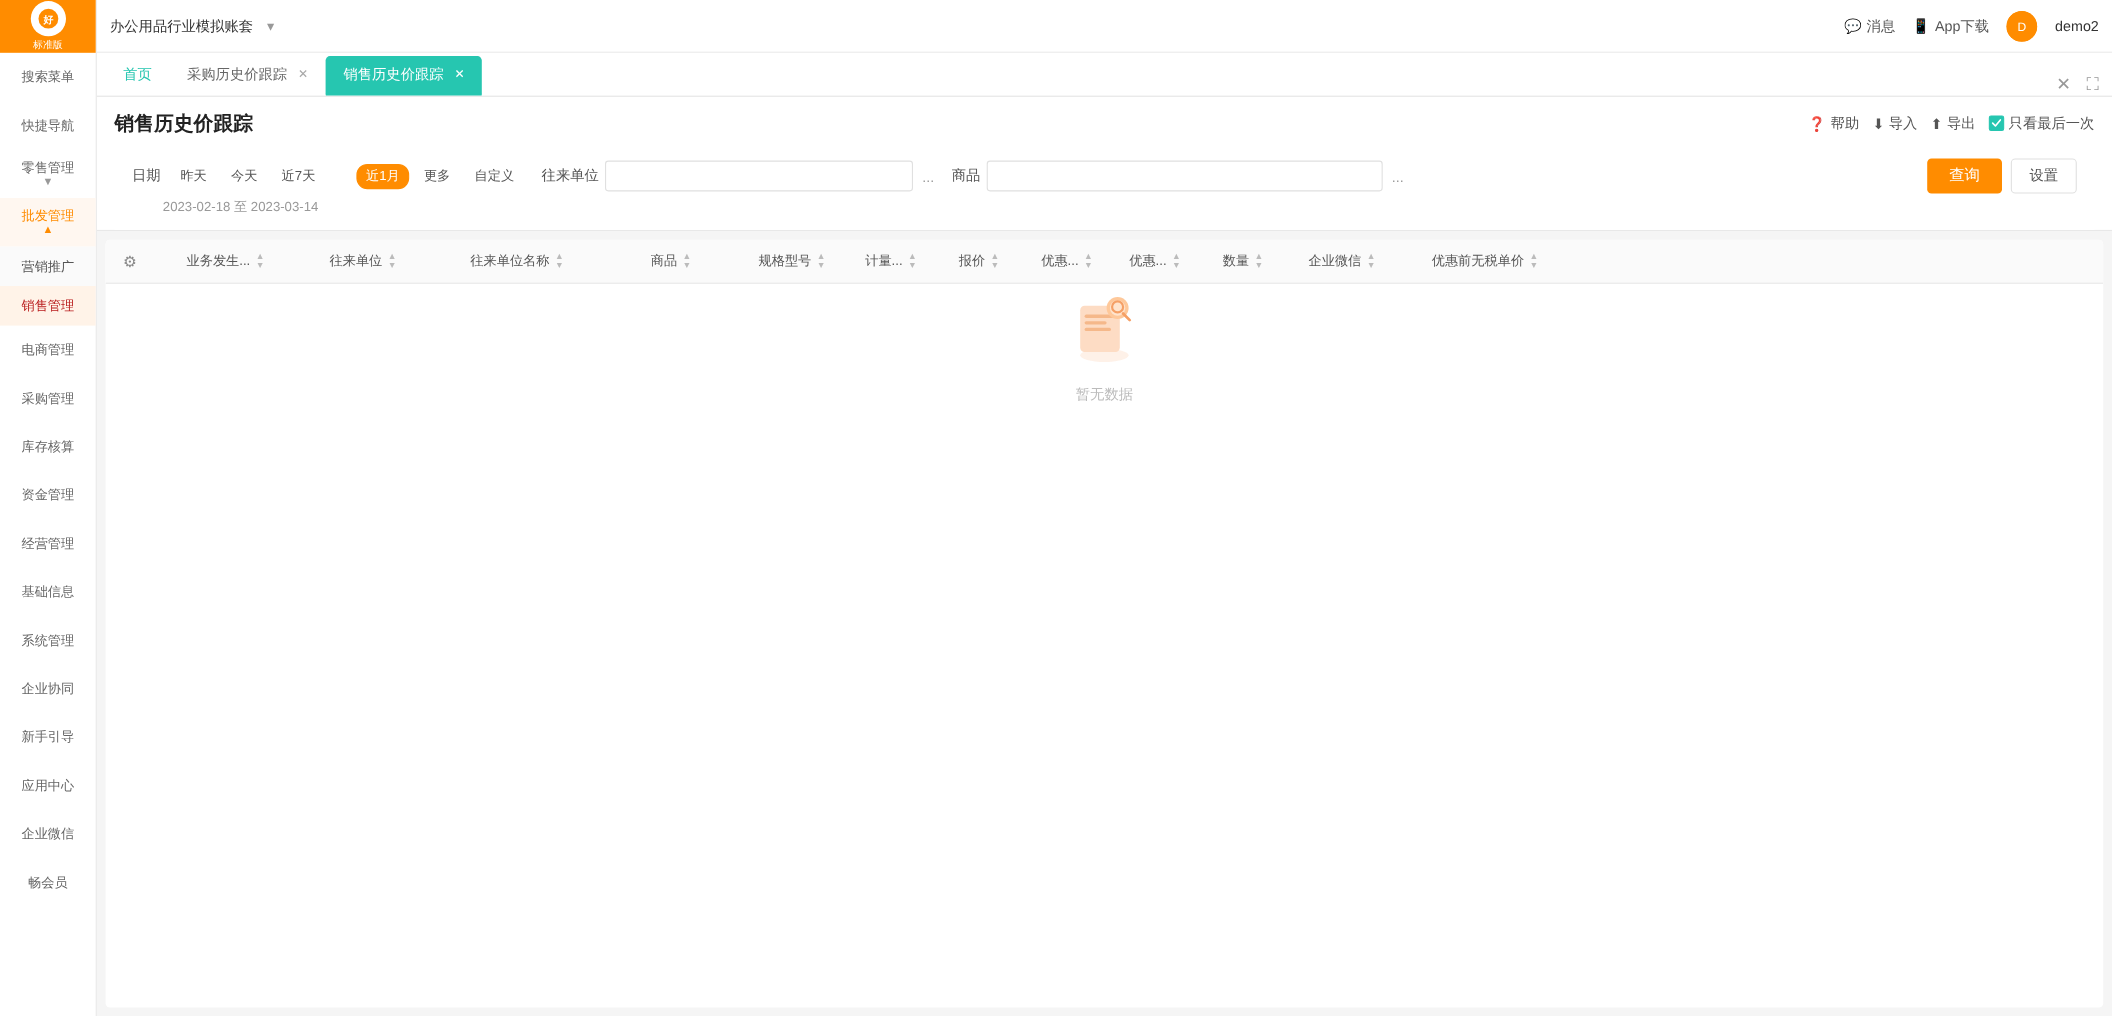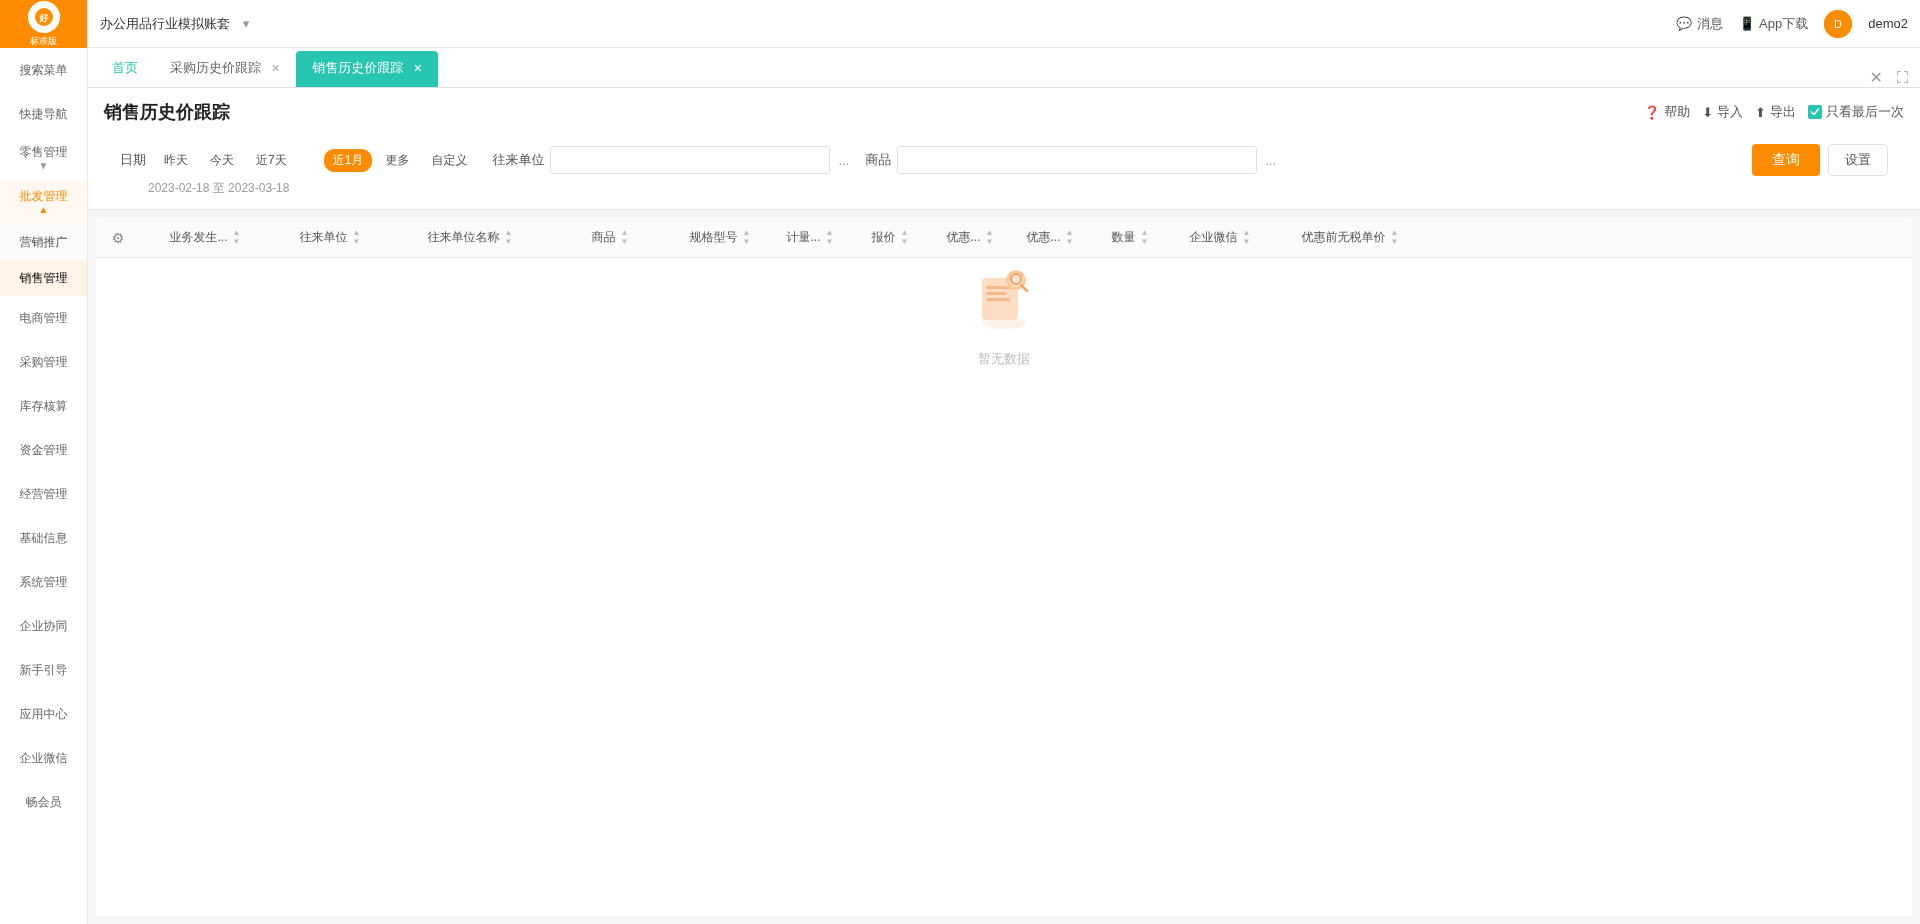--- a/index.html
+++ b/index.html
@@ -8,21 +8,21 @@
     
     .sidebar { width: 88px; background: #fff; display: flex; flex-direction: column; border-right: 1px solid #e8e8e8; flex-shrink: 0; }
     .sidebar-logo { height: 48px; background: #ff8c00; display: flex; align-items: center; justify-content: center; flex-direction: column; cursor: pointer; }
     .sidebar-logo-icon { width: 32px; height: 32px; background: #fff; border-radius: 50%; display: flex; align-items: center; justify-content: center; }
     .sidebar-logo-icon svg { width: 20px; height: 20px; }
     .sidebar-logo-text { font-size: 9px; color: #fff; margin-top: 2px; }
     .sidebar-item { height: 44px; display: flex; align-items: center; justify-content: center; cursor: pointer; font-size: 13px; color: #666; border-bottom: none; flex-direction: column; padding: 6px 4px; }
     .sidebar-item-label { font-size: 12px; text-align: center; line-height: 1.2; }
     .sidebar-item.has-sub { position: relative; }
     .sidebar-sub-item { height: 36px; display: flex; align-items: center; justify-content: center; cursor: pointer; font-size: 12px; color: #555; background: #fafafa; }
-    .sidebar-sub-item.active { color: #000000; background: #fff3e8; }
+    .sidebar-sub-item.active { color: #b91c1c; background: #fff3e8; }
 
     
     .main { flex: 1; display: flex; flex-direction: column; overflow: hidden; }
 
     
     .topbar { height: 48px; background: #fff; display: flex; align-items: center; padding: 0 12px; border-bottom: 1px solid #e8e8e8; justify-content: space-between; text-align: right; }
     .topbar-left { display: flex; align-items: center; gap: 8px; }
     .topbar-title { font-size: 13px; color: #333; }
     .topbar-dropdown { width: 16px; height: 16px; display: flex; align-items: center; justify-content: center; cursor: pointer; color: #999; }
     .topbar-right { display: flex; align-items: center; gap: 16px; }
@@ -250,21 +250,21 @@
             <span class="filter-label">商品</span>
             <input class="filter-input" style="width: 360px;" value="">
             <span class="filter-dots">...</span>
           </div>
           <div style="margin-left:auto;display:flex;gap:8px;">
             <button class="query-btn">查询</button>
             <button class="settings-btn">设置</button>
           </div>
         </div>
         <div style="margin-top:4px;padding-left:28px;">
-          <span style="font-size:12px;color:#999;">2023-02-18 至 2023-03-18</span>
+          <span style="font-size:12px;color:#999;">2023-02-18 至 2023-03-14</span>
         </div>
       </div>
     </div>
 
     <div class="table-container">
       <div class="table-header">
         <div class="th th-settings">
           <span class="gear-icon">⚙</span>
         </div>
         <div class="th" style="width:130px;">

